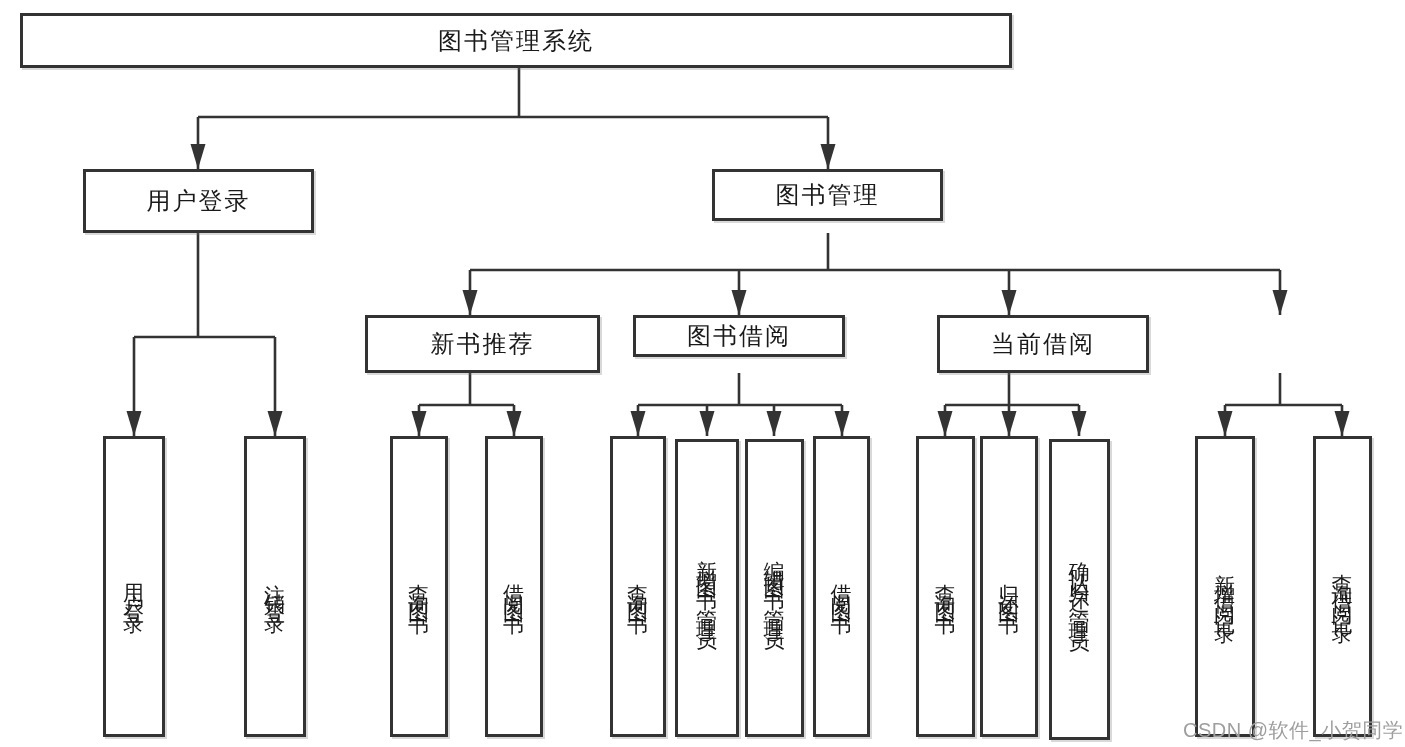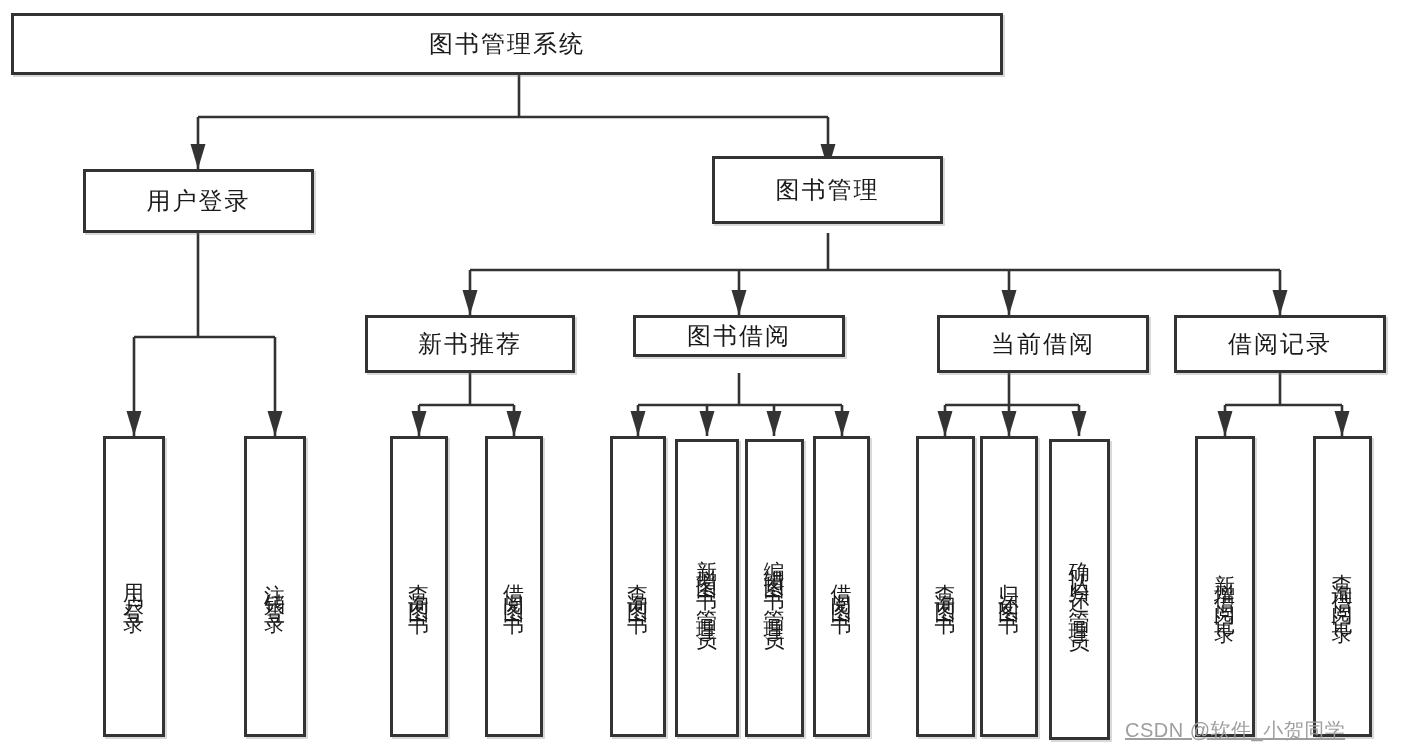--- a/index.html
+++ b/index.html
@@ -54,28 +54,27 @@
     white-space: nowrap;
   }
   .node.v .lbl {
     writing-mode: vertical-rl;
     text-orientation: mixed;
     font-size: 21px;
     letter-spacing: 10px;
   }
   .watermark {
     position: absolute;
-    left: 1125px;
+    left: 1183px;
     top: 717px;
     font-size: 20px;
     letter-spacing: 0.5px;
     white-space: nowrap;
     color: var(--watermark, #a0a0a0);
     z-index: 6;
-    text-decoration: underline;
   }
 </style>
 </head>
 <body>
 
 <div class="canvas">
 
   <svg class="wires" width="1405" height="747" viewBox="0 0 1405 747" aria-hidden="true">
 
     <path d="M519 68 V117 M198 117 H828 M198 117 V169 M828 117 V169"></path>
@@ -108,42 +107,39 @@
       <polygon points="766.5,411 781.5,411 774,436"></polygon>
       <polygon points="834.5,411 849.5,411 842,436"></polygon>
       <polygon points="937.5,411 952.5,411 945,436"></polygon>
       <polygon points="1001.5,411 1016.5,411 1009,436"></polygon>
       <polygon points="1071.5,411 1086.5,411 1079,436"></polygon>
       <polygon points="1217.5,411 1232.5,411 1225,436"></polygon>
       <polygon points="1334.5,411 1349.5,411 1342,436"></polygon>
     </g>
   </svg>
 
-  <div class="node h" style="left:11px;top:13px;width:992px;height:62px">
+  <div class="node h" style="left:20px;top:13px;width:992px;height:55px">
     <span class="lbl">图书管理系统</span>
   </div>
 
   <div class="node h" style="left:83px;top:169px;width:231px;height:64px">
     <span class="lbl">用户登录</span>
   </div>
-  <div class="node h" style="left:712px;top:156px;width:231px;height:68px">
+  <div class="node h" style="left:712px;top:169px;width:231px;height:52px">
     <span class="lbl">图书管理</span>
   </div>
 
-  <div class="node h" style="left:365px;top:315px;width:210px;height:58px">
+  <div class="node h" style="left:365px;top:315px;width:235px;height:58px">
     <span class="lbl">新书推荐</span>
   </div>
   <div class="node h" style="left:633px;top:315px;width:212px;height:42px">
     <span class="lbl">图书借阅</span>
   </div>
   <div class="node h" style="left:937px;top:315px;width:212px;height:58px">
     <span class="lbl">当前借阅</span>
-  </div>
-  <div class="node h" style="left:1174px;top:315px;width:212px;height:58px">
-    <span class="lbl">借阅记录</span>
   </div>
 
   <div class="node v" style="left:103px;top:436px;width:62px;height:301px">
     <span class="lbl">用户登录</span>
   </div>
   <div class="node v" style="left:244px;top:436px;width:62px;height:301px">
     <span class="lbl">注销登录</span>
   </div>
 
   <div class="node v" style="left:390px;top:436px;width:58px;height:301px">

